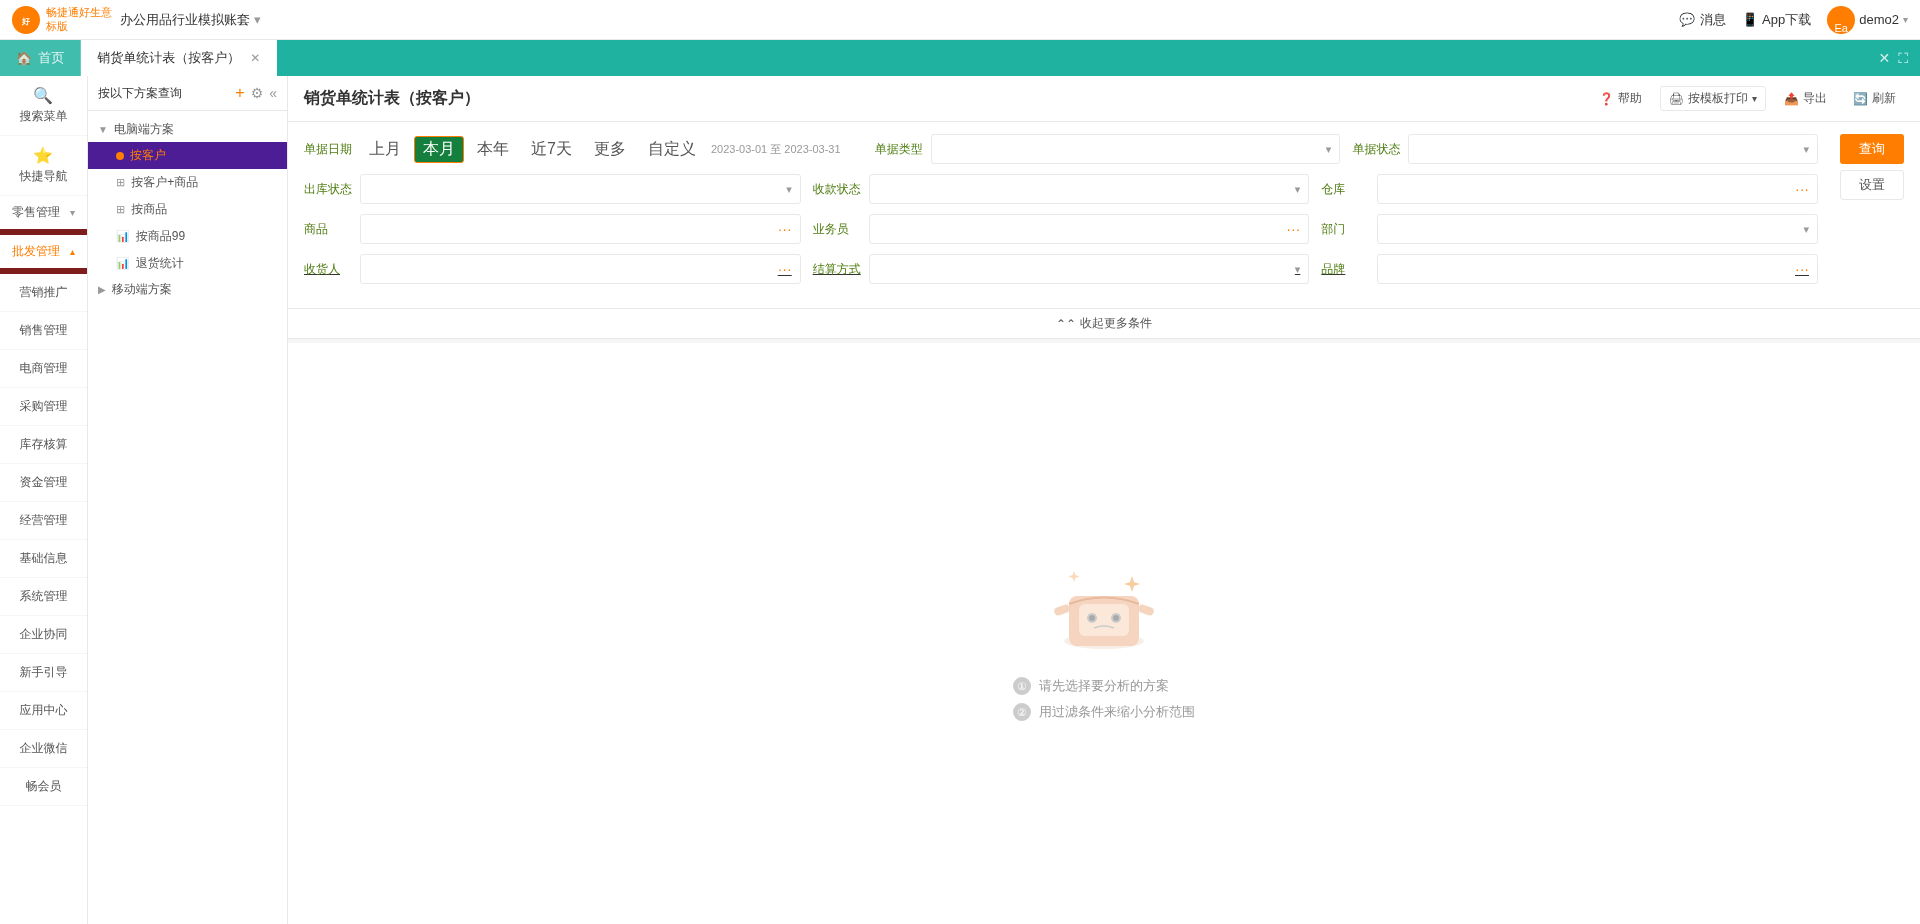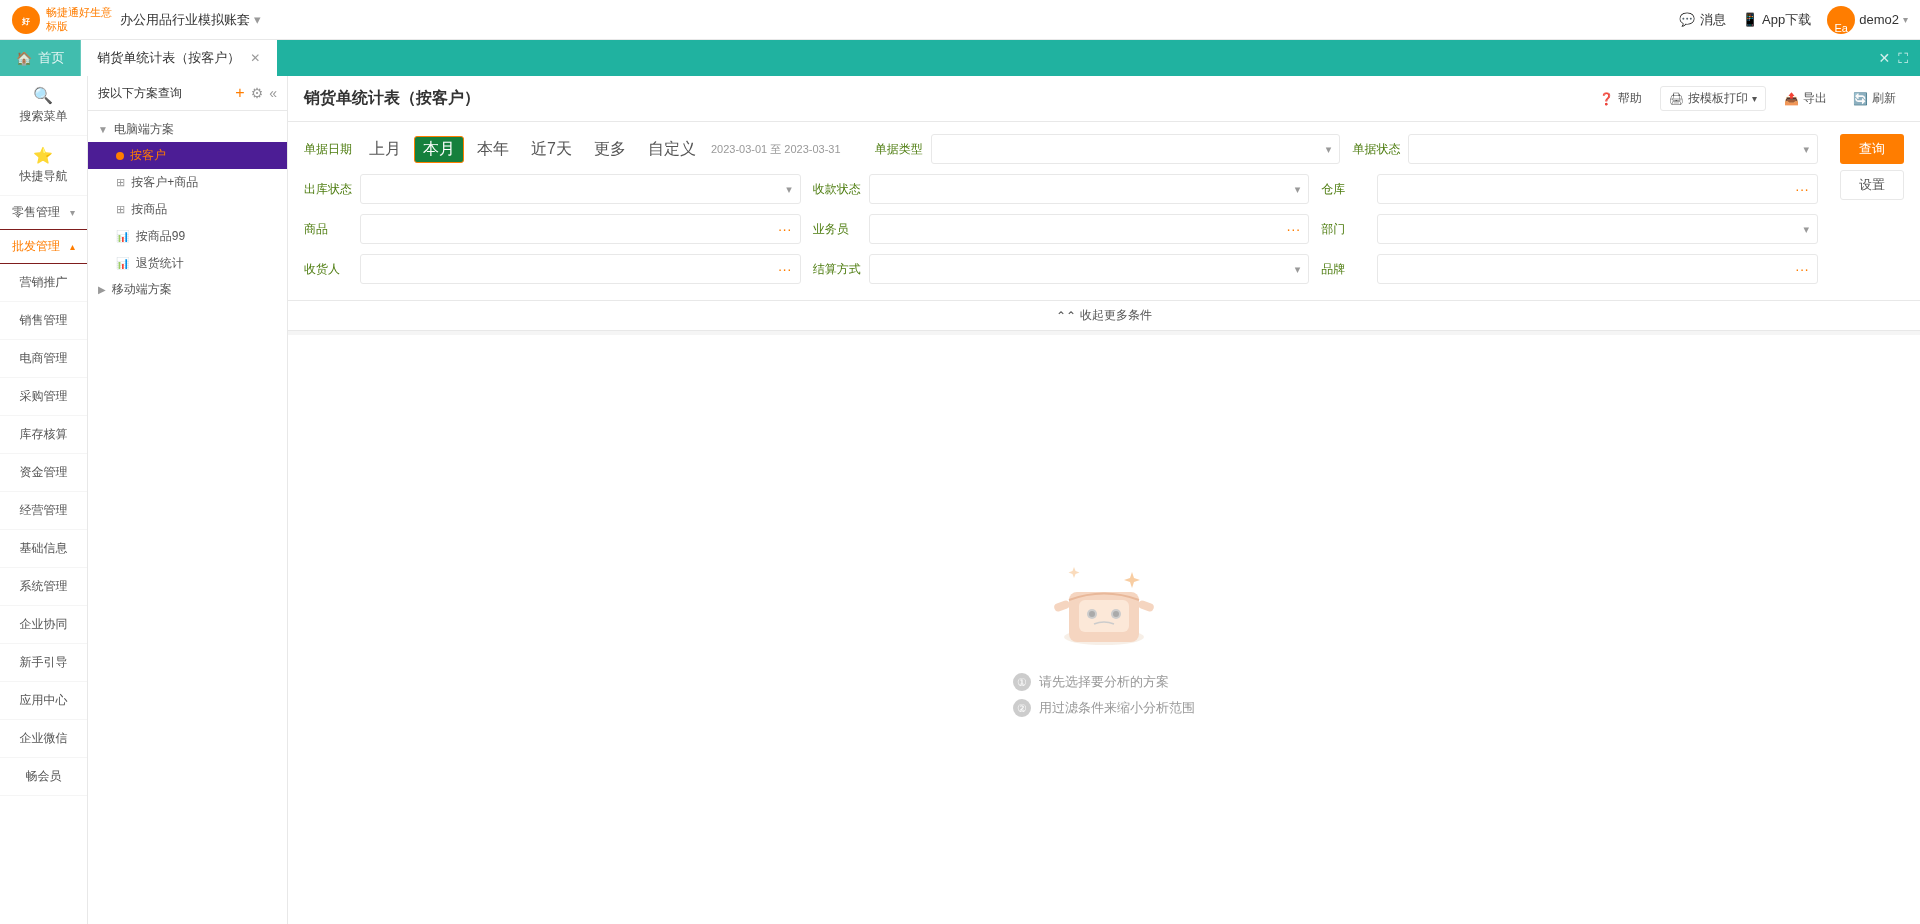--- a/index.html
+++ b/index.html
@@ -89,21 +89,21 @@
     .sidebar-icon { font-size: 16px; }
     .sidebar-label { font-size: 12px; }
     .sidebar-manage-item {
       padding: 8px 12px;
       cursor: pointer;
       font-size: 12px;
       color: #555;
       display: flex;
       align-items: center;
       justify-content: space-between;
-      border-bottom: 1px solid #7f1d1d;
+      border-bottom: 6px solid #7f1d1d;
     }
     .sidebar-manage-item.expanded { color: #ff7d00; }
     .arrow-icon { font-size: 10px; color: #999; }
 
     
     .scheme-panel {
       width: 200px;
       background: #fff;
       border-right: 1px solid #e8e8e8;
       flex-shrink: 0;
@@ -180,21 +180,21 @@
       padding: 12px 16px;
       border-bottom: 1px solid #e8e8e8;
       flex-shrink: 0;
     }
     .filter-row {
       display: flex;
       align-items: center;
       gap: 12px;
       margin-bottom: 10px;
     }
-    .filter-row:last-child { margin-bottom: 4px; }
+    .filter-row:last-child { margin-bottom: 12px; text-decoration: underline; }
     .filter-item {
       display: flex;
       align-items: center;
       gap: 6px;
       flex: 1;
     }
     .filter-label {
       font-size: 12px;
       color: #4d7c0f;
       white-space: nowrap;

